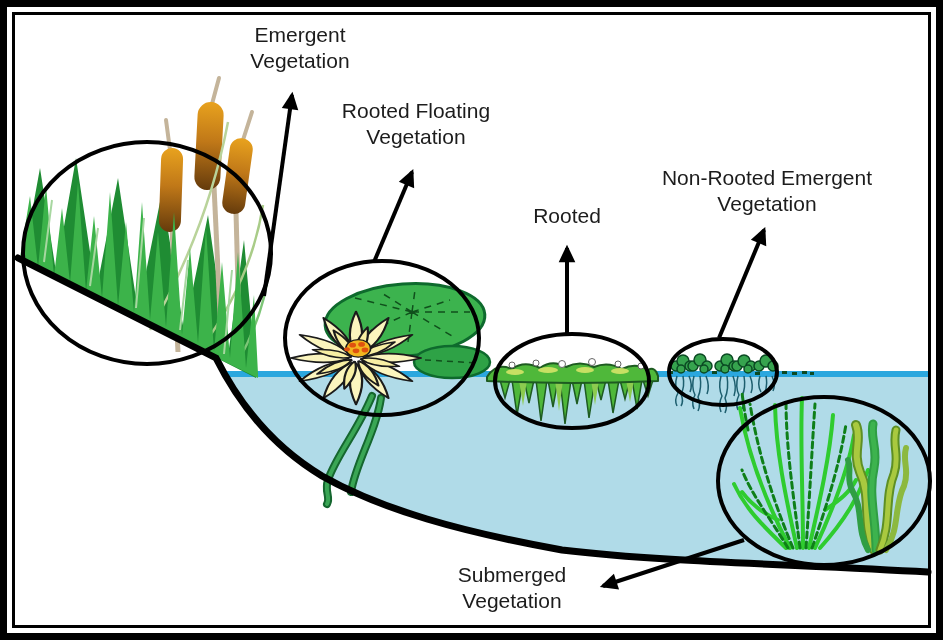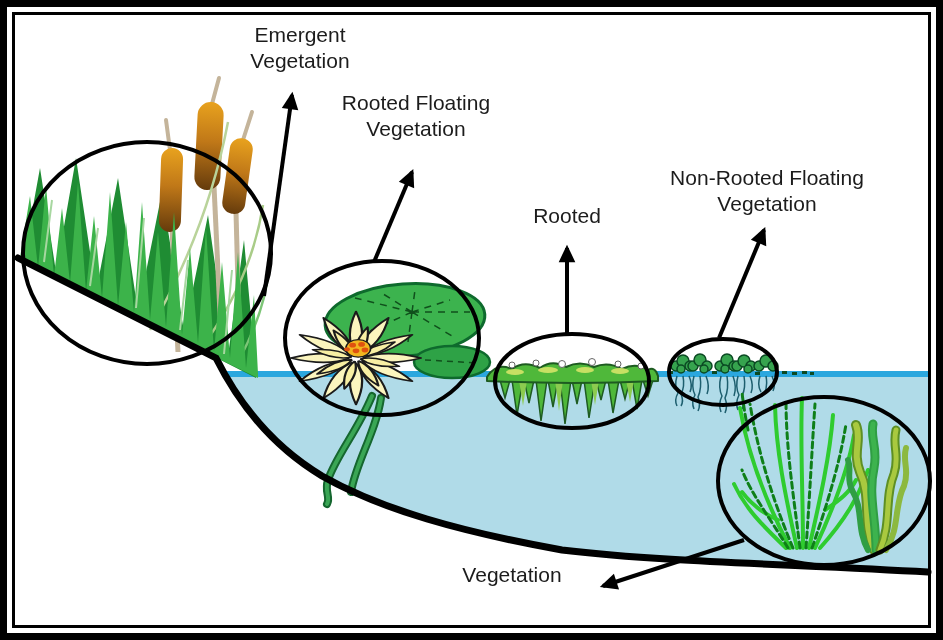--- a/index.html
+++ b/index.html
@@ -236,30 +236,31 @@
       <path d="M567,334 L567,248" marker-end="url(#arrow)"></path>
       <path d="M719,338 L764,230" marker-end="url(#arrow)"></path>
       <path d="M744,540 L603,586" marker-end="url(#arrow)"></path>
     </g>
   </svg>
 
   <div class="lbl" style="left:300px;top:22px;">
     <span>Emergent</span>
     <span>Vegetation</span>
   </div>
-  <div class="lbl" style="left:416px;top:90px;">
+  <div class="lbl" style="left:416px;top:98px;">
     <span>Rooted Floating</span>
     <span>Vegetation</span>
   </div>
   <div class="lbl" style="left:567px;top:203px;">
     <span>Rooted</span>
   </div>
   <div class="lbl" style="left:767px;top:165px;">
-    <span>Non-Rooted Floating</span>
+    <span>Non-Rooted Emergent</span>
     <span>Vegetation</span>
   </div>
   <div class="lbl" style="left:512px;top:562px;">
+    <span>Submerged</span>
     <span>Vegetation</span>
   </div>
 
   <div class="inner-frame"></div>
   <div class="outer-frame"></div>
 </div>
 
 </body></html>

